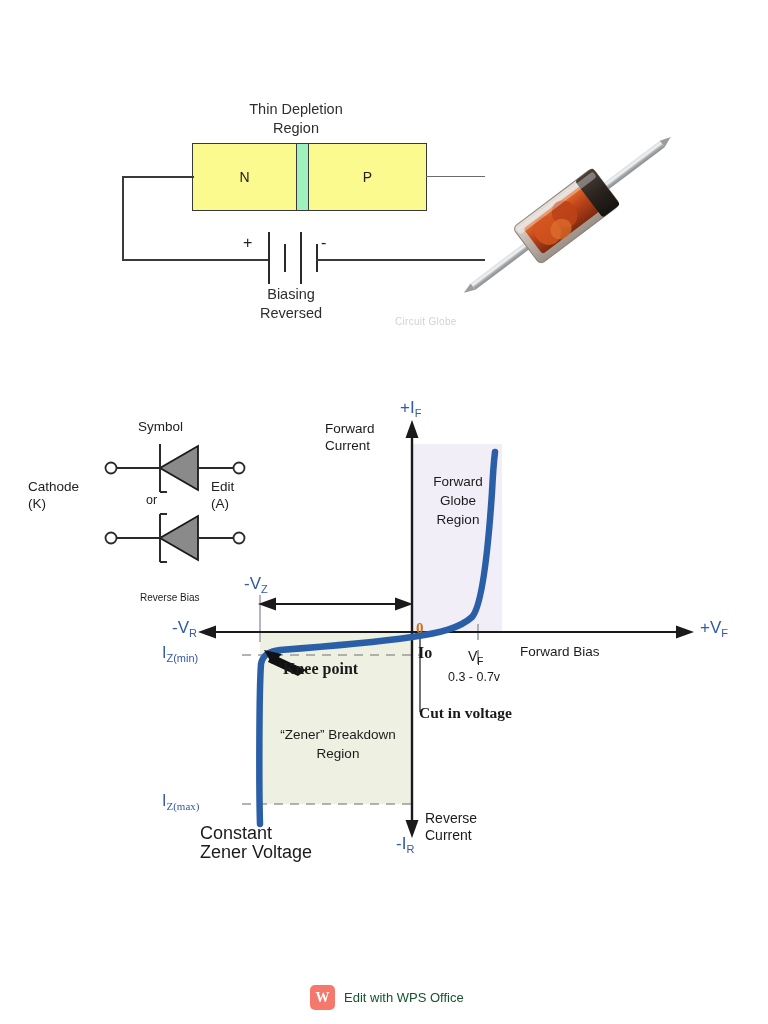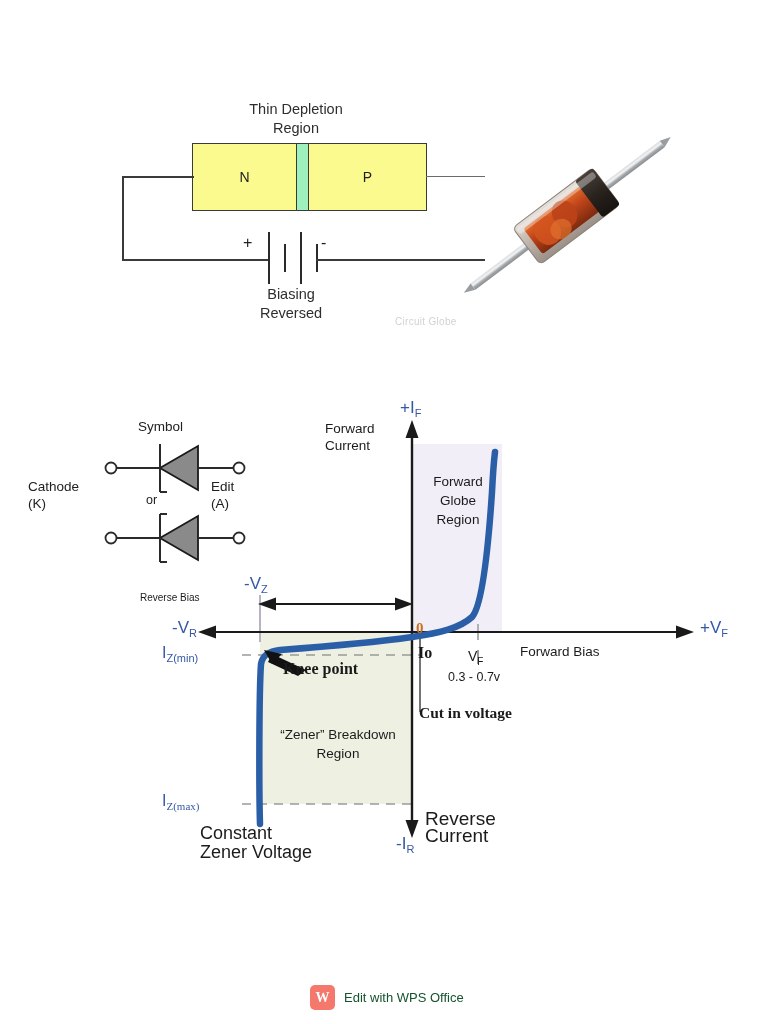--- a/index.html
+++ b/index.html
@@ -269,21 +269,21 @@
 
   <div class="ivtxt" style="left:143px;top:320px;width:150px;font-size:13.5px;line-height:19px;text-align:center;margin-top:13px;">
     <div>“Zener” Breakdown</div>
     <div>Region</div>
   </div>
 
   <div class="ivtxt blue" style="left:42px;top:400px;font-size:16px;">
     <span>I</span><sub style="font-size:11px;font-family:Liberation Serif, serif;">Z(max)</sub>
   </div>
 
-  <div class="ivtxt" style="left:305px;top:418px;font-size:19px;line-height:17px;width:95px;">
+  <div class="ivtxt" style="left:305px;top:418px;font-size:14px;line-height:17px;width:95px;">
     <div>Reverse</div>
     <div>Current</div>
   </div>
 
   <div class="ivtxt blue" style="left:276px;top:442px;font-size:17px;">
     <span>-I</span><sub style="font-size:11px;">R</sub>
   </div>
 
   <div class="ivtxt" style="left:80px;top:432px;width:160px;font-size:18px;line-height:19px;text-align:left;">
     <div>Constant</div>

